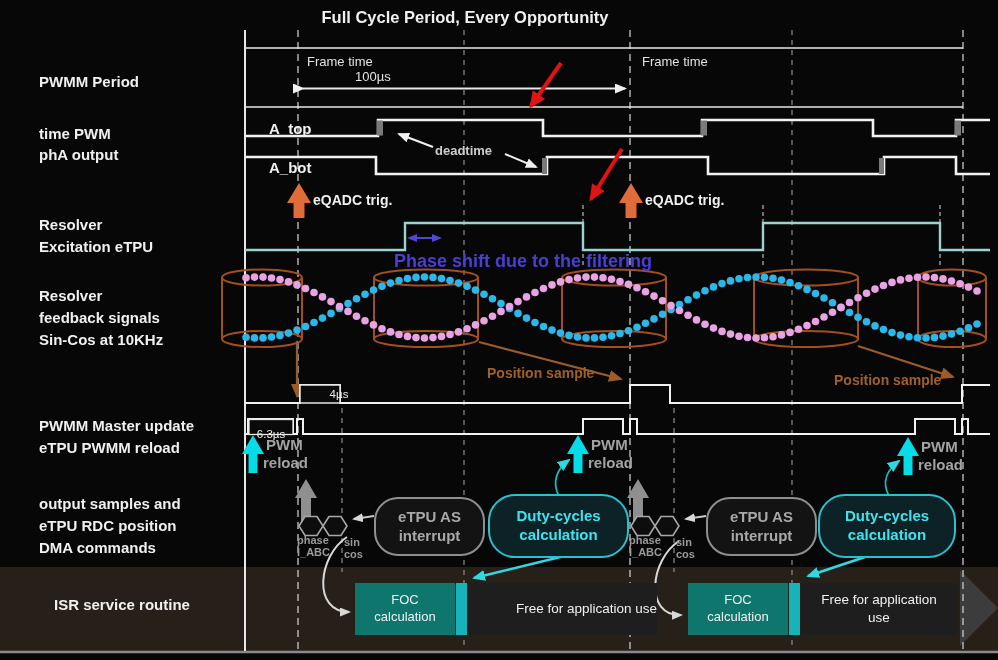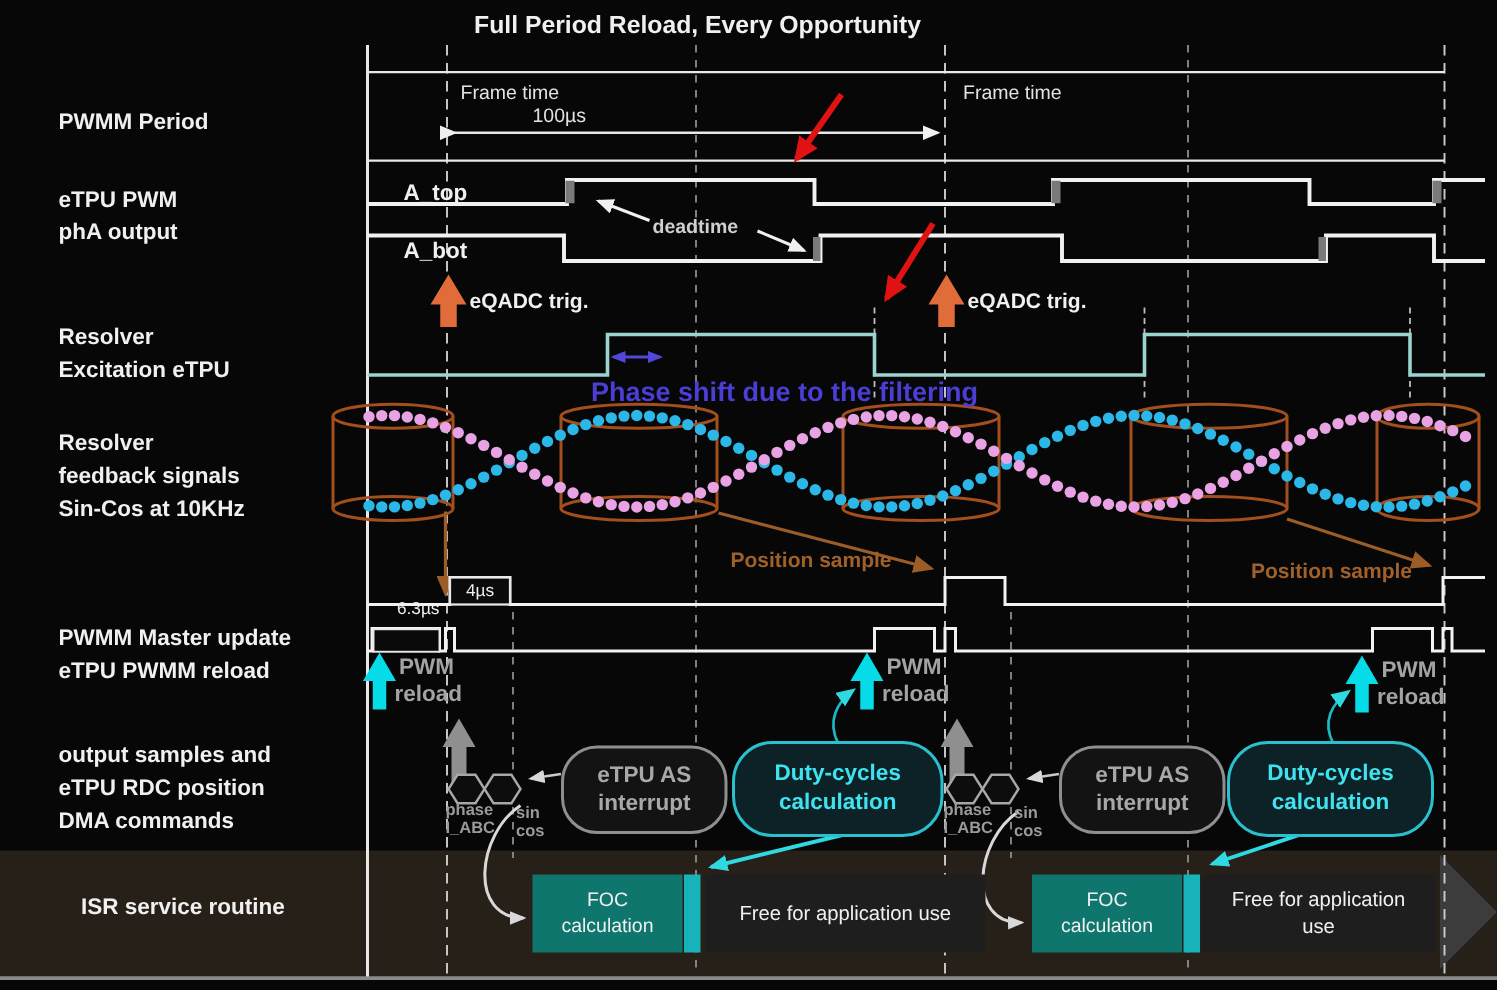--- a/index.html
+++ b/index.html
@@ -305,24 +305,24 @@
         <path d="M679,541 C650,560 644,616 681,615" stroke="#d8d8d8" stroke-width="2" fill="none" marker-end="url(#mgy)"></path>
         <line x1="374" y1="516" x2="354" y2="519" stroke="#c9c9c9" stroke-width="1.8" marker-end="url(#mgy)"></line>
         <line x1="706" y1="516" x2="686" y2="519" stroke="#c9c9c9" stroke-width="1.8" marker-end="url(#mgy)"></line>
         <polygon points="299,526 305,516.5 317,516.5 323,526 317,535.5 305,535.5" stroke="#a8a8a8" stroke-width="1.6" fill="#0d0d0d"></polygon>
         <polygon points="323,526 329,516.5 341,516.5 347,526 341,535.5 329,535.5" stroke="#a8a8a8" stroke-width="1.6" fill="#0d0d0d"></polygon>
         <polygon points="631,526 637,516.5 649,516.5 655,526 649,535.5 637,535.5" stroke="#a8a8a8" stroke-width="1.6" fill="#0d0d0d"></polygon>
         <polygon points="655,526 661,516.5 673,516.5 679,526 673,535.5 661,535.5" stroke="#a8a8a8" stroke-width="1.6" fill="#0d0d0d"></polygon>
       </g>
   </svg>
 
-  <div class="t title" style="left:245px;top:8px;width:440px;">Full Period Reload, Every Opportunity</div>
+  <div class="t title" style="left:245px;top:8px;width:440px;">Full Cycle Period, Every Opportunity</div>
 
   <div class="t rowlbl" style="left:18px;top:74px;">PWMM Period</div>
-  <div class="t rowlbl" style="left:18px;top:126px;">eTPU PWM</div>
+  <div class="t rowlbl" style="left:18px;top:126px;">time PWM</div>
   <div class="t rowlbl" style="left:18px;top:147px;">phA output</div>
   <div class="t rowlbl" style="left:18px;top:217px;">Resolver</div>
   <div class="t rowlbl" style="left:18px;top:239px;">Excitation eTPU</div>
   <div class="t rowlbl" style="left:18px;top:288px;">Resolver</div>
   <div class="t rowlbl" style="left:18px;top:310px;">feedback signals</div>
   <div class="t rowlbl" style="left:18px;top:332px;">Sin-Cos at 10KHz</div>
   <div class="t rowlbl" style="left:18px;top:418px;">PWMM Master update</div>
   <div class="t rowlbl" style="left:18px;top:440px;">eTPU PWMM reload</div>
   <div class="t rowlbl" style="left:18px;top:496px;">output samples and</div>
   <div class="t rowlbl" style="left:18px;top:518px;">eTPU RDC position</div>
@@ -333,22 +333,22 @@
   <div class="t small" style="left:642px;top:55px;">Frame time</div>
   <div class="t small" style="left:355px;top:70px;">100µs</div>
   <div class="t rowlbl" style="left:248px;top:121px;">A_top</div>
   <div class="t rowlbl" style="left:248px;top:160px;">A_bot</div>
   <div class="t" style="left:435px;top:144px;font-size:13px;font-weight:bold;color:#cfcfcf;">deadtime</div>
   <div class="t" style="left:313px;top:193px;font-size:14px;font-weight:bold;">eQADC trig.</div>
   <div class="t" style="left:645px;top:193px;font-size:14px;font-weight:bold;">eQADC trig.</div>
   <div class="t" style="left:394px;top:252px;font-size:18px;font-weight:600;color:#4b3ed6;">Phase shift due to the filtering</div>
   <div class="t brown" style="left:487px;top:366px;">Position sample</div>
   <div class="t brown" style="left:834px;top:373px;">Position sample</div>
-  <div class="t tiny" style="left:300px;top:388px;width:40px;text-align:center;">4µs</div>
-  <div class="t tiny" style="left:249px;top:400px;width:44px;text-align:right;">6.3µs</div>
+  <div class="t tiny" style="left:300px;top:388px;width:40px;text-align:center;padding-left:19px;">4µs</div>
+  <div class="t tiny" style="left:249px;top:428px;width:44px;text-align:center;">6.3µs</div>
 
   <div class="t cy" style="left:266px;top:437px;">PWM</div>
   <div class="t cy" style="left:263px;top:455px;">reload</div>
   <div class="t cy" style="left:591px;top:437px;">PWM</div>
   <div class="t cy" style="left:588px;top:455px;">reload</div>
   <div class="t cy" style="left:921px;top:439px;">PWM</div>
   <div class="t cy" style="left:918px;top:457px;">reload</div>
 
   <div class="t gylbl" style="left:297px;top:534px;">phase</div>
   <div class="t gylbl" style="left:297px;top:546px;">I_ABC</div>
@@ -374,21 +374,21 @@
   <div class="box duty-box" style="left:818px;top:494px;width:134px;height:60px;">
     <span>Duty-cycles</span>
     <span>calculation</span>
   </div>
 
   <div class="box foc-box" style="left:355px;top:583px;width:100px;height:52px;">
     <span>FOC</span>
     <span>calculation</span>
   </div>
   <div class="cyanbar" style="left:456px;top:583px;width:11px;height:52px;"></div>
-  <div class="box free-box" style="left:470px;top:583px;width:187px;height:52px;">
+  <div class="box free-box" style="left:470px;top:583px;width:187px;height:52px;align-items:flex-end;">
     <span>Free for application use</span>
   </div>
   <div class="box foc-box" style="left:688px;top:583px;width:100px;height:52px;">
     <span>FOC</span>
     <span>calculation</span>
   </div>
   <div class="cyanbar" style="left:789px;top:583px;width:11px;height:52px;"></div>
   <div class="box free-box" style="left:801px;top:583px;width:156px;height:52px;">
     <span>Free for application</span>
     <span>use</span>

